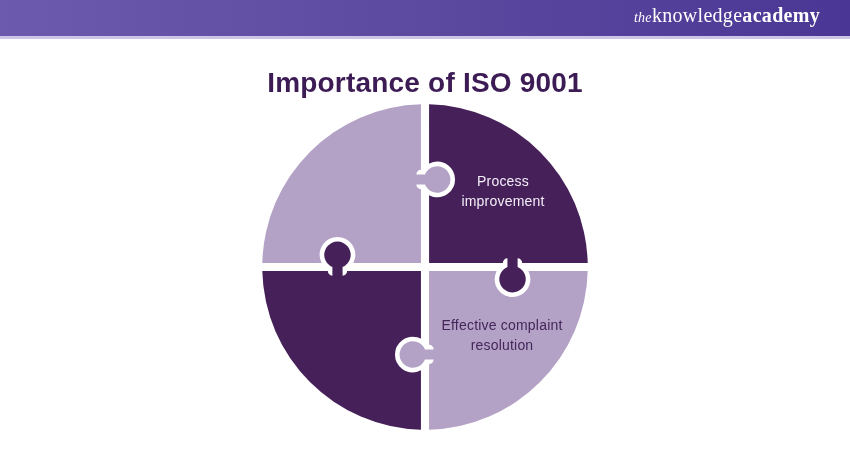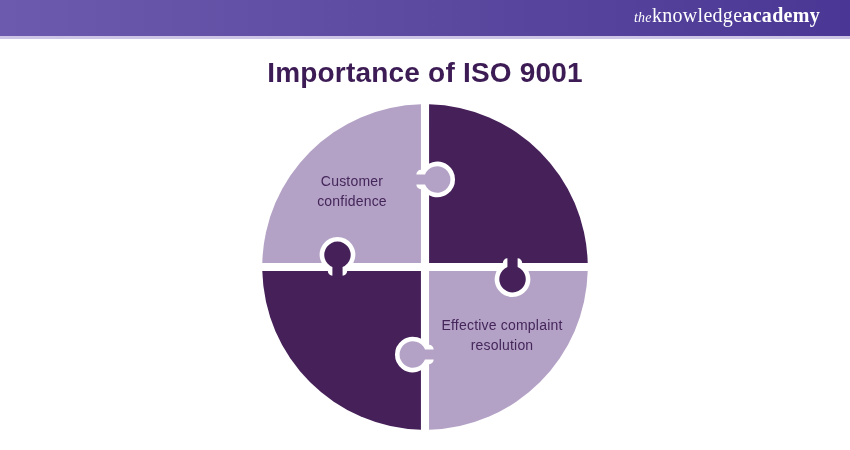--- a/index.html
+++ b/index.html
@@ -20,21 +20,21 @@
     padding-right:30px;color:#ffffff;
     font-family:"Liberation Serif",serif;font-size:20px;line-height:36px;
     letter-spacing:0.3px;white-space:nowrap;
   }
   .brand .the{font-style:italic;font-size:14px;font-weight:400;}
   .brand .knowledge{font-weight:400;}
   .brand .academy{font-weight:700;}
 
   
   .page-title{
-    position:absolute;top:57px;left:0;width:850px;
+    position:absolute;top:67px;left:0;width:850px;
     text-align:center;font-size:28px;font-weight:700;color:#3d1c55;
     letter-spacing:0.2px;
   }
 
   
   .diagram{position:absolute;left:252px;top:94px;width:346px;height:346px;}
 
   .piece-label{
     position:absolute;transform:translate(-50%,-50%);
     text-align:center;white-space:pre-line;
@@ -73,18 +73,18 @@
       <path d="M166,79 L170,79 A13,13 0 1 1 170,89 L166,89" transform="rotate(180 170 170)"></path>
       <path d="M166,79 L170,79 A13,13 0 1 1 170,89 L166,89" transform="rotate(270 170 170)"></path>
     </g>
 
     <path d="M159,79 L170,79 A13,13 0 1 1 170,89 L159,89 Z" fill="#b4a2c6"></path>
     <path d="M159,79 L170,79 A13,13 0 1 1 170,89 L159,89 Z" transform="rotate(90 170 170)" fill="#462059"></path>
     <path d="M159,79 L170,79 A13,13 0 1 1 170,89 L159,89 Z" transform="rotate(180 170 170)" fill="#b4a2c6"></path>
     <path d="M159,79 L170,79 A13,13 0 1 1 170,89 L159,89 Z" transform="rotate(270 170 170)" fill="#462059"></path>
   </svg>
 
-  <div class="piece-label label-dark lbl-0">Customer
-confidence</div>
+  <div class="piece-label label-light lbl-1">Process
+improvement</div>
   <div class="piece-label label-dark lbl-2">Effective complaint
 resolution</div>
 
 </div>
 
 </body></html>

